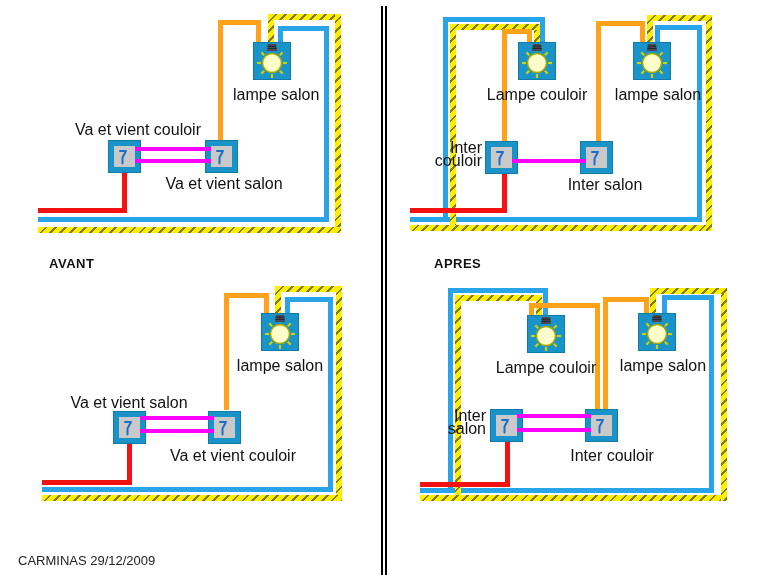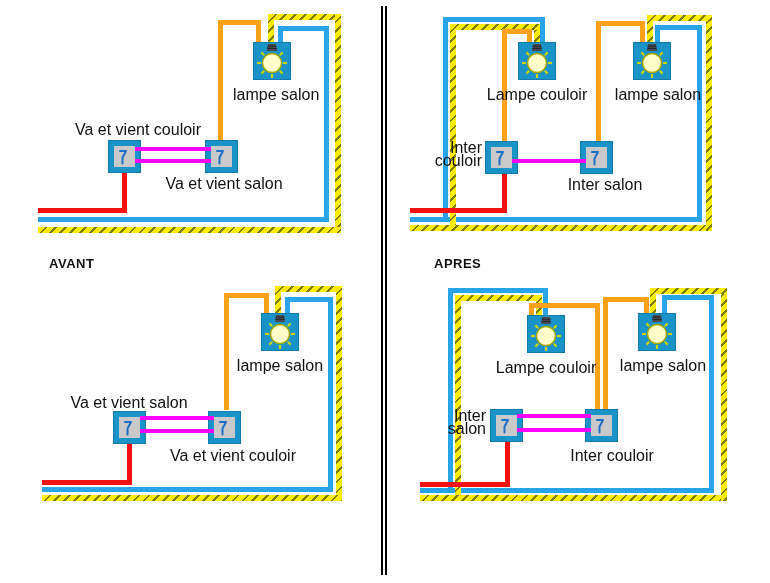--- a/index.html
+++ b/index.html
@@ -304,14 +304,15 @@
 
   <div class="switch" style="left:585px;top:409px">
     <span class="face">
       <svg width="21" height="21" viewBox="0 0 21 21">
         <path d="M6 5 h6 M12 5 l-3.5 6.5 M8.5 11.5 v6" fill="none" stroke="var(--switch_glyph)" stroke-width="2" stroke-linecap="round"></path>
       </svg>
     </span>
   </div>
   <div class="label c" style="left:552px;top:449px;width:120px">Inter couloir</div>
 
+  <div class="footer" style="left:18px;top:553px">CARMINAS 29/12/2009</div>
 
 </div>
 
 </body></html>

